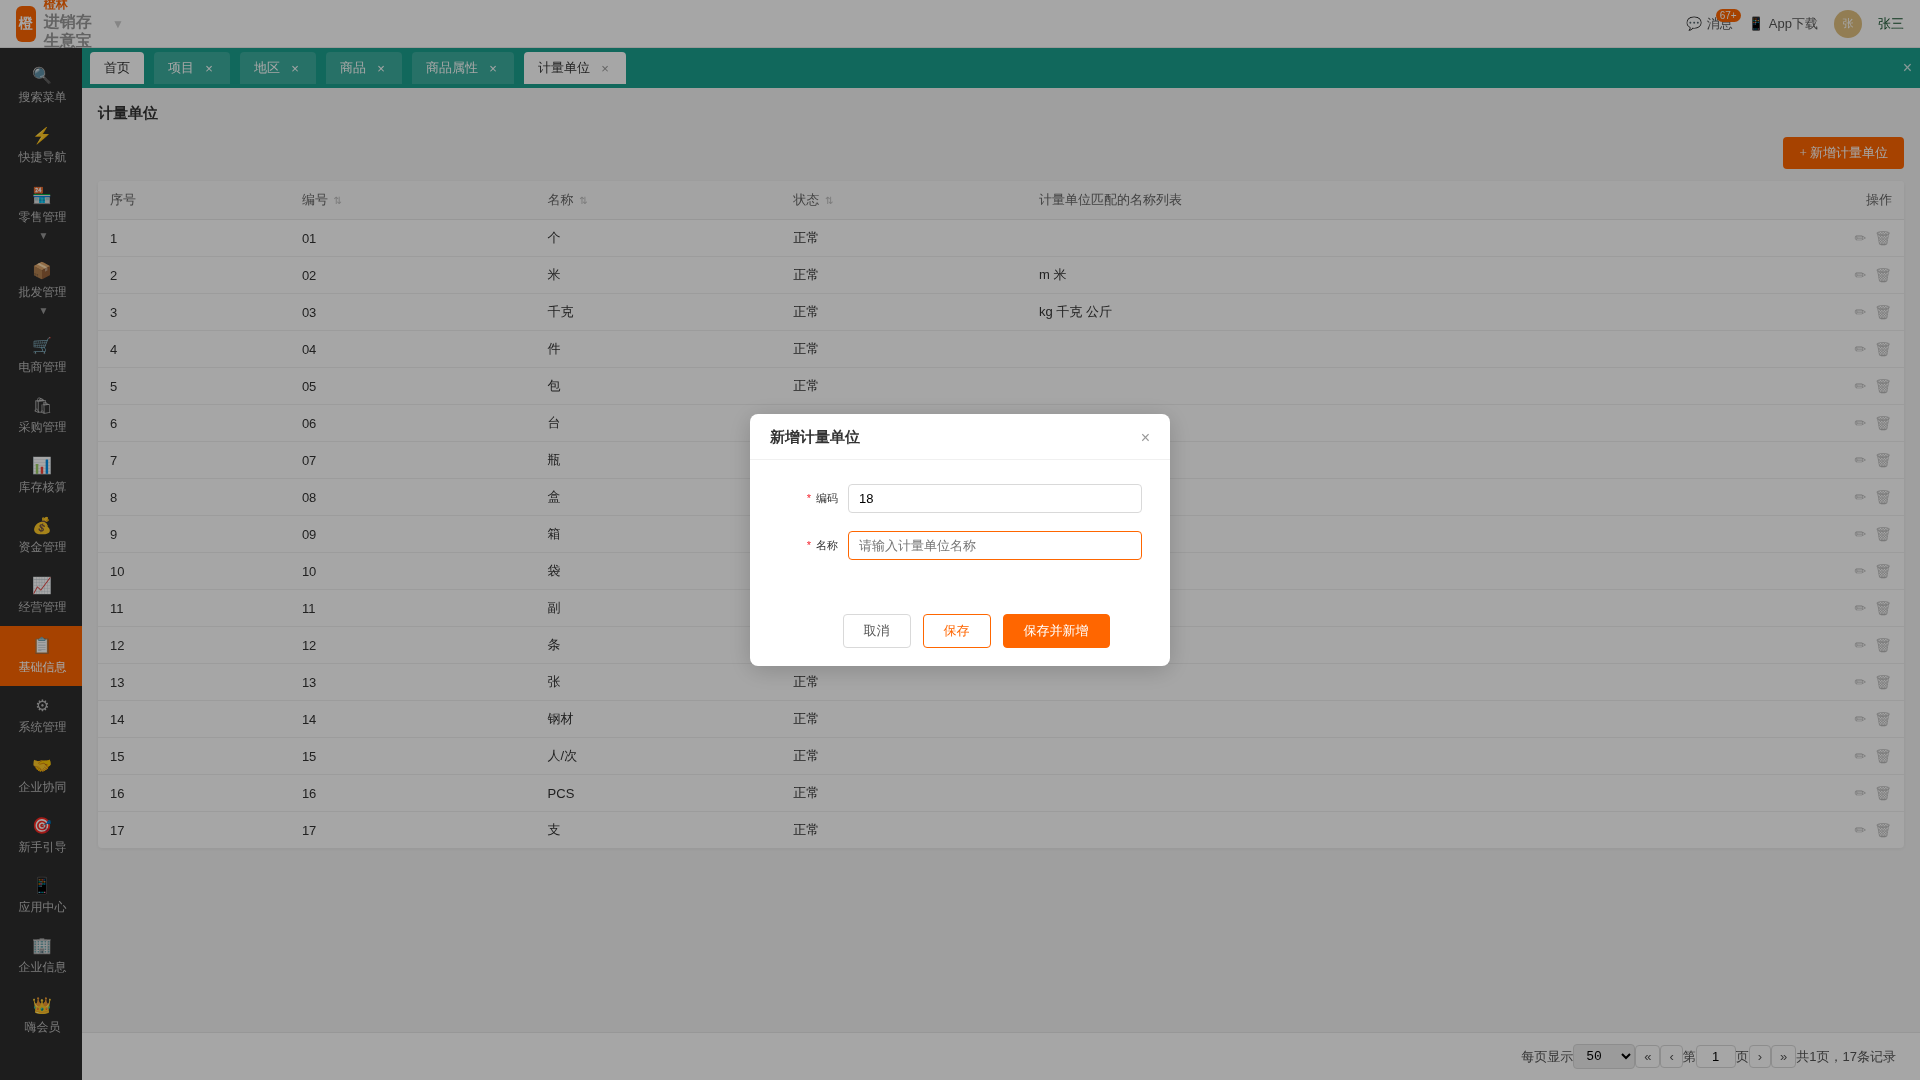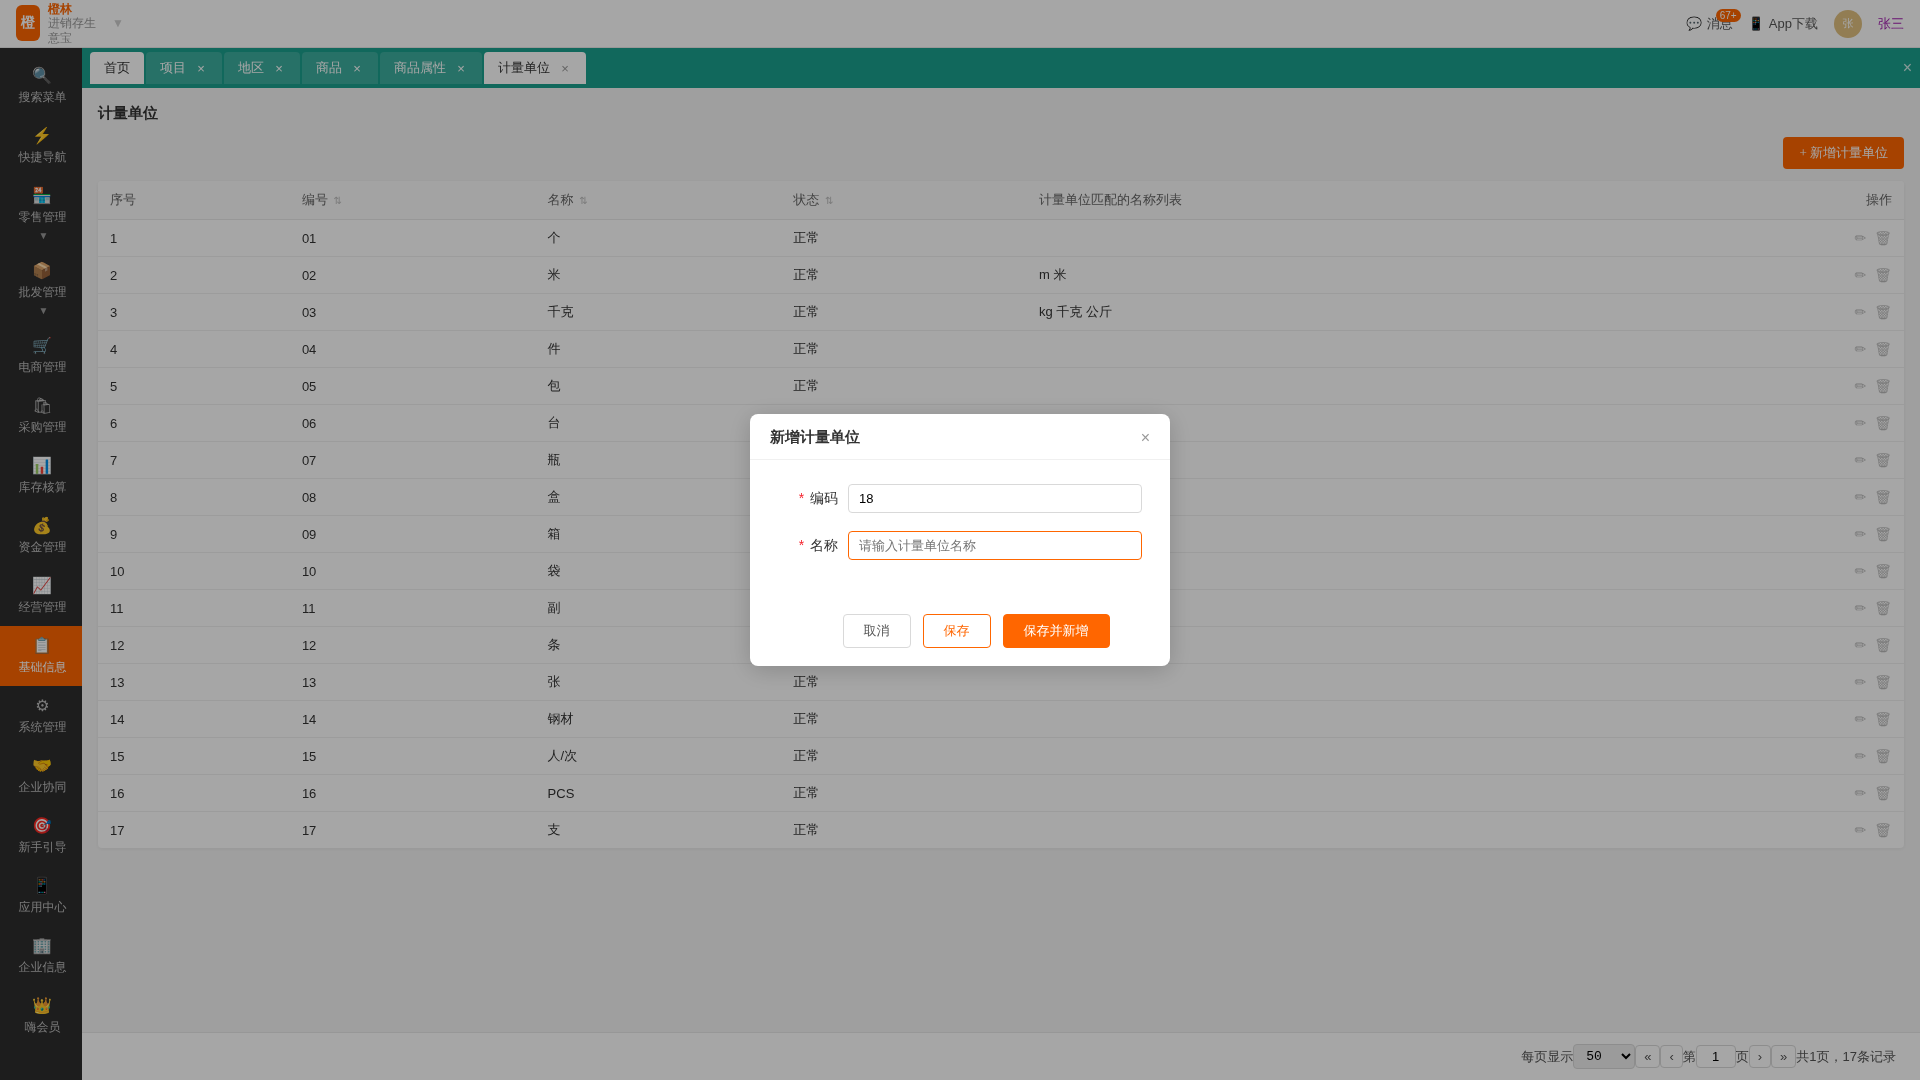--- a/index.html
+++ b/index.html
@@ -10,35 +10,35 @@
     .top-bar { height: 48px; background: #fff; display: flex; align-items: center; justify-content: space-between; padding: 0 16px; border-bottom: 1px solid #e8e8e8; flex-shrink: 0; }
     .top-bar-left { display: flex; align-items: center; gap: 12px; }
     .logo-area { display: flex; align-items: center; gap: 8px; width: 80px; }
     .logo-icon { width: 36px; height: 36px; background: #f60; border-radius: 6px; display: flex; align-items: center; justify-content: center; color: #fff; font-size: 14px; font-weight: bold; }
     .logo-text { font-size: 12px; color: #f60; font-weight: bold; line-height: 1.2; }
     .top-bar-right { display: flex; align-items: center; gap: 16px; }
     .msg-btn { display: flex; align-items: center; gap: 4px; font-size: 13px; color: #555; cursor: pointer; position: relative; }
     .badge { background: #f60; color: #fff; border-radius: 8px; font-size: 10px; padding: 1px 4px; position: absolute; top: -6px; right: -8px; }
     .app-download { display: flex; align-items: center; gap: 4px; font-size: 13px; color: #555; cursor: pointer; }
     .avatar { width: 28px; height: 28px; border-radius: 50%; background: #e0c080; display: flex; align-items: center; justify-content: center; font-size: 11px; color: #fff; cursor: pointer; }
-    .user-name { font-size: 13px; color: #a21caf; cursor: pointer; }
+    .user-name { font-size: 13px; color: #14532d; cursor: pointer; }
 
     .main-layout { display: flex; flex: 1; overflow: hidden; }
 
     
     .sidebar { width: 82px; background: #2d2d2d; display: flex; flex-direction: column; align-items: center; padding-top: 8px; flex-shrink: 0; overflow-y: auto; }
     .sidebar-item { width: 100%; display: flex; flex-direction: column; align-items: center; padding: 10px 4px; cursor: pointer; color: #bbb; font-size: 12px; gap: 4px; border-left: 3px solid transparent; }
     .sidebar-item.active { color: #fff; background: #f60; border-left-color: #f60; }
     .sidebar-icon { font-size: 16px; }
 
     
     .content-area { flex: 1; display: flex; flex-direction: column; overflow: hidden; }
 
     
-    .tab-bar { height: 40px; background: #1ba08e; display: flex; align-items: center; padding: 0 8px; gap: 2px; flex-shrink: 0; }
+    .tab-bar { height: 40px; background: #1ba08e; display: flex; align-items: center; padding: 0 8px; gap: 10px; flex-shrink: 0; }
     .tab { display: flex; align-items: center; gap: 6px; padding: 6px 14px; background: rgba(255,255,255,0.15); color: #fff; border-radius: 4px 4px 0 0; cursor: pointer; font-size: 13px; height: 32px; }
     .tab.active { background: #fff; color: #333; }
     .tab-close-btn { margin-left: 2px; display: flex; align-items: center; justify-content: center; width: 14px; height: 14px; border-radius: 50%; }
     .tab-bar-close { margin-left: auto; color: #fff; cursor: pointer; font-size: 16px; opacity: 0.8; }
 
     
     .page-content { flex: 1; background: #f5f5f5; padding: 16px; overflow-y: auto; position: relative; }
     .page-title { font-size: 15px; font-weight: bold; color: #333; margin-bottom: 14px; }
     .toolbar { display: flex; justify-content: flex-end; margin-bottom: 12px; }
     .btn-add { background: #f60; color: #fff; border: none; padding: 7px 16px; border-radius: 4px; cursor: pointer; font-size: 13px; font-family: Liberation Serif, serif; }
@@ -60,21 +60,21 @@
     .page-input { border: 1px solid #d9d9d9; border-radius: 4px; padding: 3px 6px; width: 40px; text-align: center; font-size: 13px; }
 
     
     .modal-overlay { position: fixed; inset: 0; background: rgba(0,0,0,0.35); display: flex; align-items: center; justify-content: center; z-index: 1000; }
     .modal { background: #fff; border-radius: 8px; width: 420px; box-shadow: 0 4px 24px rgba(0,0,0,0.18); overflow: hidden; }
     .modal-header { padding: 14px 20px 12px; border-bottom: 1px solid #f0f0f0; display: flex; align-items: center; justify-content: space-between; }
     .modal-title { font-size: 15px; font-weight: bold; color: #333; }
     .modal-close { font-size: 16px; color: #999; cursor: pointer; line-height: 1; }
     .modal-body { padding: 24px 28px; }
     .form-row { display: flex; align-items: center; margin-bottom: 18px; }
-    .form-label { width: 60px; text-align: right; font-size: 14px; color: #333; flex-shrink: 0; margin-right: 10px; }
+    .form-label { width: 60px; text-align: right; font-size: 11px; color: #333; flex-shrink: 0; margin-right: 10px; }
     .required-star { color: #f5222d; margin-right: 2px; }
     .form-input { flex: 1; border: 1px solid #d9d9d9; border-radius: 4px; padding: 6px 10px; font-size: 13px; outline: none; }
     .form-input.highlighted { border-color: #f60; }
     .modal-footer { padding: 12px 20px 18px; display: flex; justify-content: center; gap: 12px; margin-left: 32px; }
     .btn-cancel { border: 1px solid #d9d9d9; background: #fff; color: #555; border-radius: 4px; padding: 7px 20px; cursor: pointer; font-size: 13px; }
     .btn-save { background: #fff; border: 1px solid #f60; color: #f60; border-radius: 4px; padding: 7px 20px; cursor: pointer; font-size: 13px; }
     .btn-save-new { background: #f60; border: 1px solid #f60; color: #fff; border-radius: 4px; padding: 7px 20px; cursor: pointer; font-size: 13px; }
 
     .dropdown-arrow { font-size: 10px; color: #999; margin-left: 2px; }
   </style>
@@ -82,21 +82,21 @@
 <body>
 
 <div class="app-container">
 
   <div class="top-bar">
     <div class="top-bar-left">
       <div class="logo-area">
         <div class="logo-icon">橙</div>
         <div class="logo-text">
           <div>橙林</div>
-          <div style="font-size:12px;color:#999;font-weight:normal;">进销存生意宝</div>
+          <div style="font-size:16px;color:#999;font-weight:bold;">进销存生意宝</div>
         </div>
       </div>
       <div style="color:#ccc;font-size:12px;margin-left:4px;">▼</div>
     </div>
     <div class="top-bar-right">
       <div class="msg-btn">
         <span>💬</span>
         <span>消息</span>
         <span class="badge">67+</span>
       </div>

